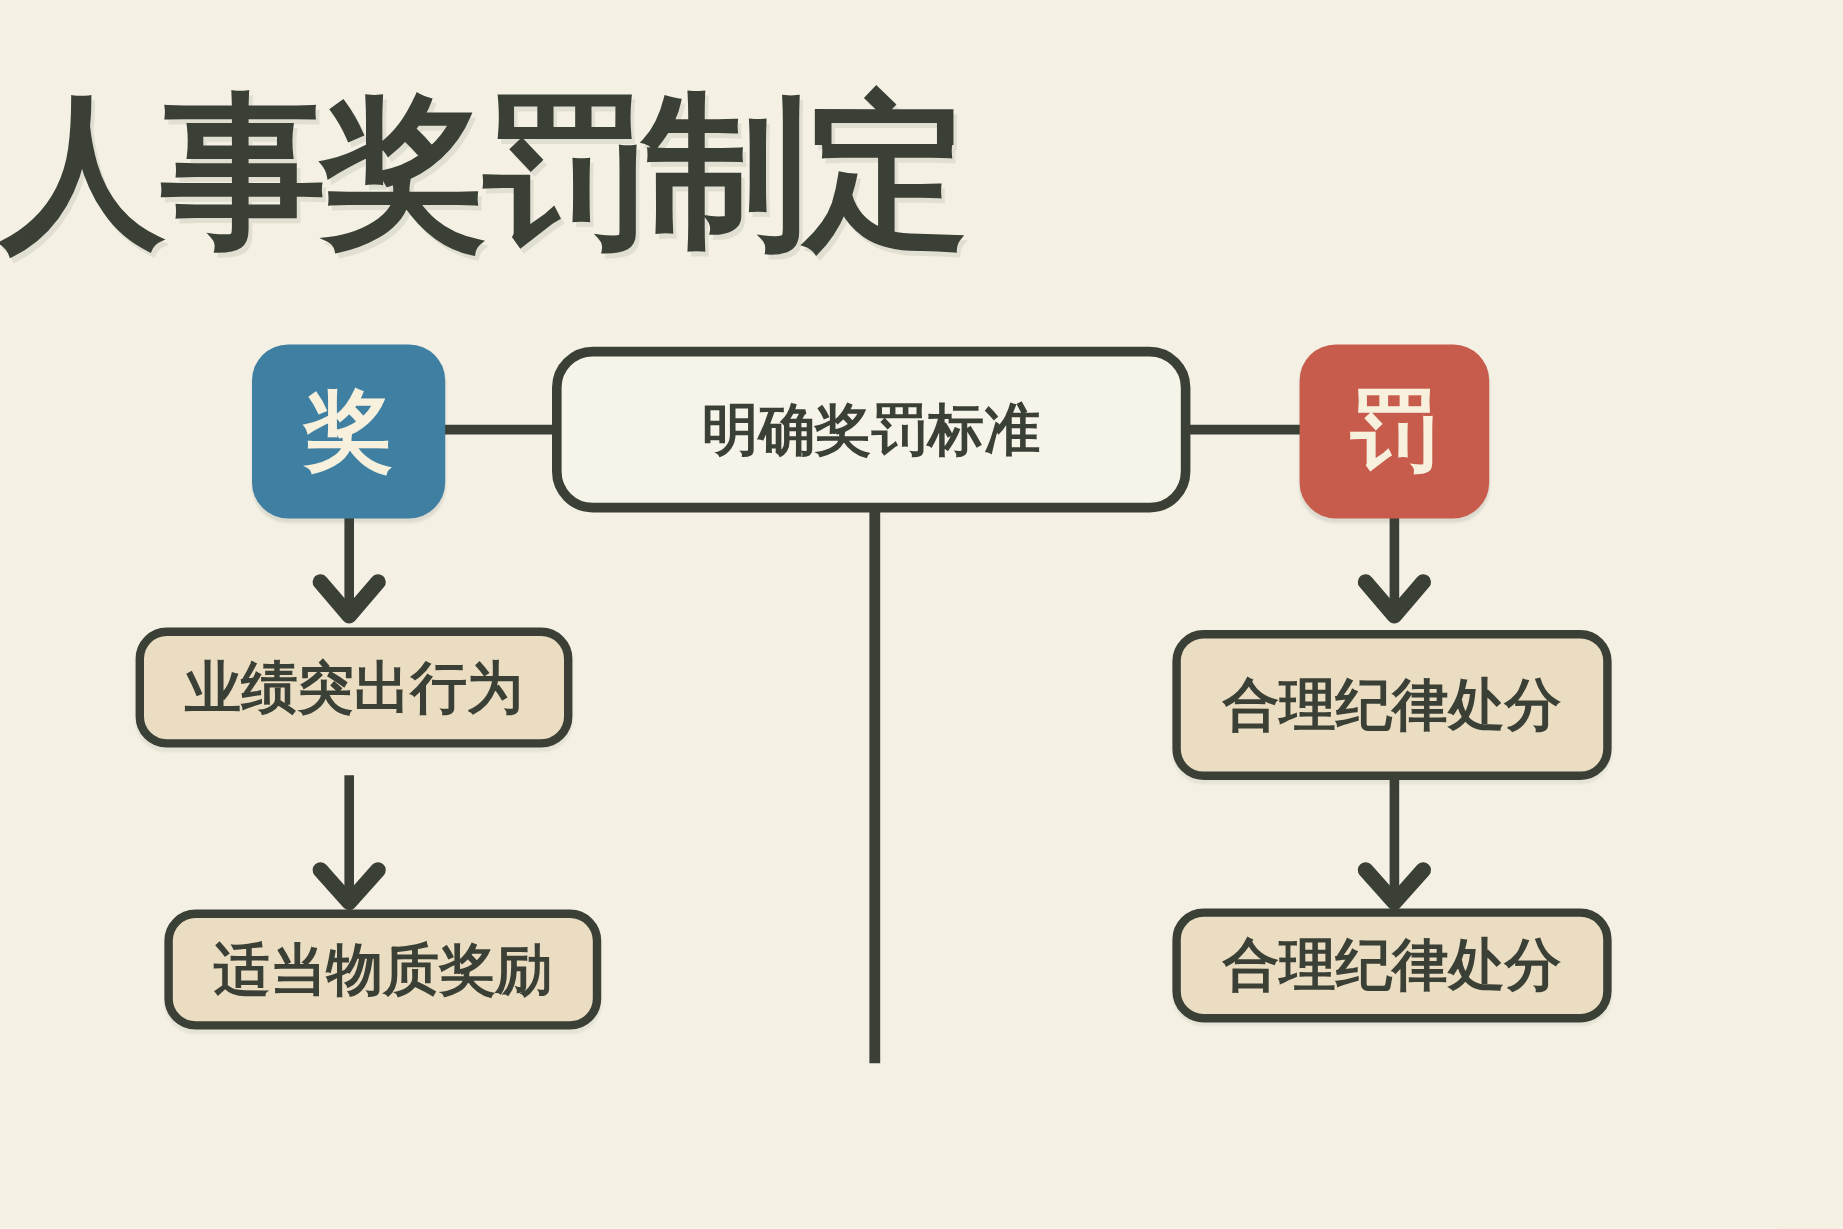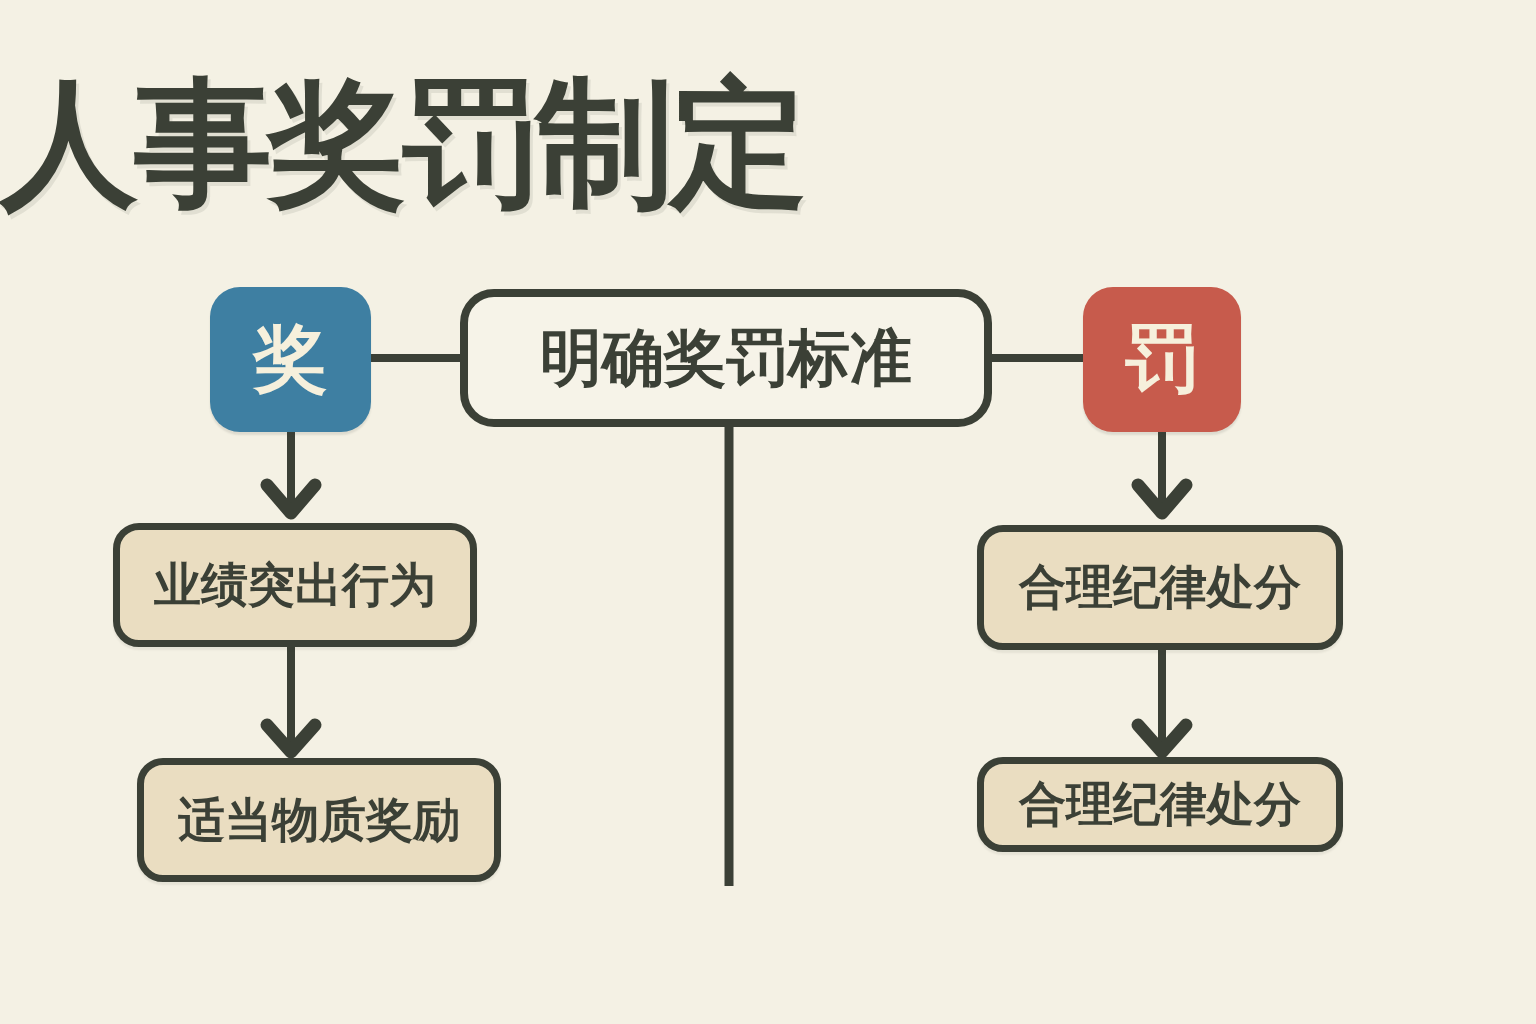--- a/index.html
+++ b/index.html
@@ -42,25 +42,25 @@
     font-size: 74px;
     box-shadow: 0 3px 2px rgba(59, 64, 54, 0.12);
   }
   .badge-reward { left: 210px; top: 287px; width: 161px; height: 145px; background: var(--blue, #3e7fa2); }
   .badge-punish { left: 1083px; top: 287px; width: 158px; height: 145px; background: var(--red, #c75b4c); }
   .panel-box {
     left: 460px; top: 289px; width: 532px; height: 138px;
     background: var(--panel, #f6f3e8);
     border: 8px solid var(--ink, #3b4036);
     border-radius: 34px;
-    font-size: 62px;
+    font-size: 47px;
     color: var(--ink, #3b4036);
   }
   .leaf-box {
-    width: 364px; height: 124px;
+    width: 364px; height: 100px;
     background: var(--beige, #eaddc1);
     border: 7px solid var(--ink, #3b4036);
     border-radius: 26px;
     font-size: 47px;
     color: var(--ink, #3b4036);
     box-shadow: 0 3px 2px rgba(59, 64, 54, 0.08);
   }
   .leaf-reward-cause  { left: 113px; top: 523px; }
   .leaf-reward-action { left: 113px; top: 758px; margin-left: 24px; }
   .leaf-punish-cause  { left: 977px; top: 525px; width: 366px; height: 125px; }

